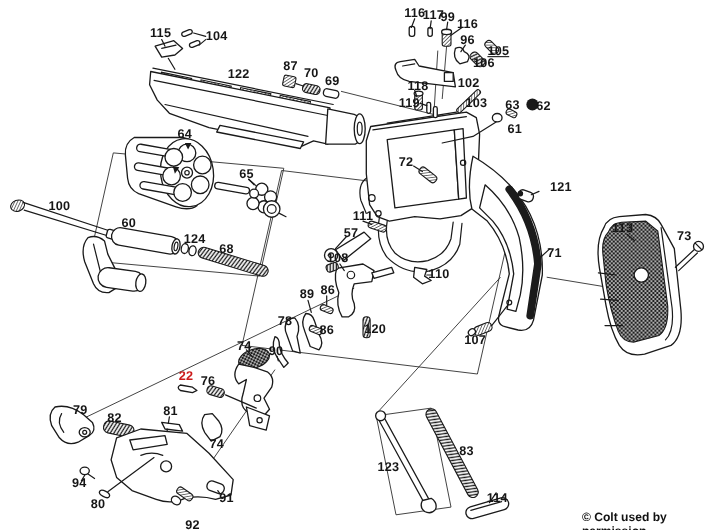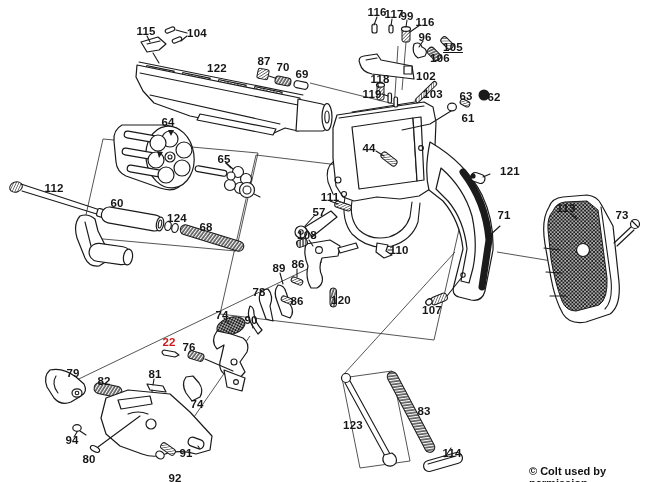--- a/index.html
+++ b/index.html
@@ -384,64 +384,64 @@
 
 <div class="labels" id="labels-layer">
       <span class="plabel" style="left: 146px; top: 31px;">115</span>
       <span class="plabel" style="left: 197px; top: 33px;">104</span>
       <span class="plabel" style="left: 217px; top: 68px;">122</span>
       <span class="plabel" style="left: 264px; top: 61px;">87</span>
       <span class="plabel" style="left: 283px; top: 67px;">70</span>
       <span class="plabel" style="left: 302px; top: 74px;">69</span>
       <span class="plabel" style="left: 168px; top: 122px;">64</span>
       <span class="plabel" style="left: 224px; top: 159px;">65</span>
-      <span class="plabel" style="left: 54px; top: 188px;">112</span>
+      <span class="plabel" style="left: 54px; top: 188px;">100</span>
       <span class="plabel" style="left: 117px; top: 203px;">60</span>
       <span class="plabel" style="left: 177px; top: 218px;">124</span>
       <span class="plabel" style="left: 206px; top: 227px;">68</span>
       <span class="plabel" style="left: 377px; top: 12px;">116</span>
       <span class="plabel" style="left: 394px; top: 14px;">117</span>
       <span class="plabel" style="left: 407px; top: 16px;">99</span>
       <span class="plabel" style="left: 425px; top: 22px;">116</span>
       <span class="plabel" style="left: 425px; top: 37px;">96</span>
       <span class="plabel" style="left: 453px; top: 47px; text-decoration: underline;">105</span>
       <span class="plabel" style="left: 440px; top: 58px;">106</span>
       <span class="plabel" style="left: 426px; top: 76px;">102</span>
       <span class="plabel" style="left: 380px; top: 79px;">118</span>
       <span class="plabel" style="left: 372px; top: 94px;">119</span>
       <span class="plabel" style="left: 433px; top: 94px;">103</span>
       <span class="plabel" style="left: 466px; top: 96px;">63</span>
       <span class="plabel" style="left: 494px; top: 97px;">62</span>
       <span class="plabel" style="left: 468px; top: 118px;">61</span>
-      <span class="plabel" style="left: 369px; top: 148px;">44</span>
+      <span class="plabel" style="left: 369px; top: 148px;">72</span>
       <span class="plabel" style="left: 498px; top: 171px; margin-left: 12px;">121</span>
       <span class="plabel" style="left: 330px; top: 197px;">111</span>
       <span class="plabel" style="left: 319px; top: 212px;">57</span>
       <span class="plabel" style="left: 566px; top: 208px;">113</span>
       <span class="plabel" style="left: 622px; top: 215px;">73</span>
-      <span class="plabel" style="left: 504px; top: 215px;">71</span>
+      <span class="plabel" style="left: 504px; top: 231px;">71</span>
       <span class="plabel" style="left: 307px; top: 235px;">108</span>
       <span class="plabel" style="left: 399px; top: 250px;">110</span>
       <span class="plabel" style="left: 298px; top: 264px;">86</span>
       <span class="plabel" style="left: 279px; top: 268px;">89</span>
       <span class="plabel" style="left: 259px; top: 292px;">78</span>
       <span class="plabel" style="left: 341px; top: 300px;">120</span>
       <span class="plabel" style="left: 297px; top: 301px;">86</span>
       <span class="plabel" style="left: 432px; top: 310px;">107</span>
       <span class="plabel" style="left: 222px; top: 315px;">74</span>
       <span class="plabel" style="left: 251px; top: 320px;">90</span>
       <span class="plabel" style="left: 169px; top: 342px; color: rgb(204, 26, 26);">22</span>
       <span class="plabel" style="left: 189px; top: 347px;">76</span>
       <span class="plabel" style="left: 73px; top: 373px;">79</span>
       <span class="plabel" style="left: 155px; top: 374px;">81</span>
       <span class="plabel" style="left: 104px; top: 381px;">82</span>
       <span class="plabel" style="left: 197px; top: 404px;">74</span>
       <span class="plabel" style="left: 424px; top: 411px;">83</span>
       <span class="plabel" style="left: 353px; top: 425px;">123</span>
       <span class="plabel" style="left: 72px; top: 440px;">94</span>
-      <span class="plabel" style="left: 186px; top: 453px;">91</span>
+      <span class="plabel" style="left: 206px; top: 453px;">91</span>
       <span class="plabel" style="left: 452px; top: 453px;">114</span>
       <span class="plabel" style="left: 89px; top: 459px;">80</span>
       <span class="plabel" style="left: 155px; top: 478px; margin-left: 20px;">92</span>
     </div>
 
 <div class="copyright" style="left:529px;top:465px;">© Colt used by permission</div>
 </div>
 
 </body></html>

